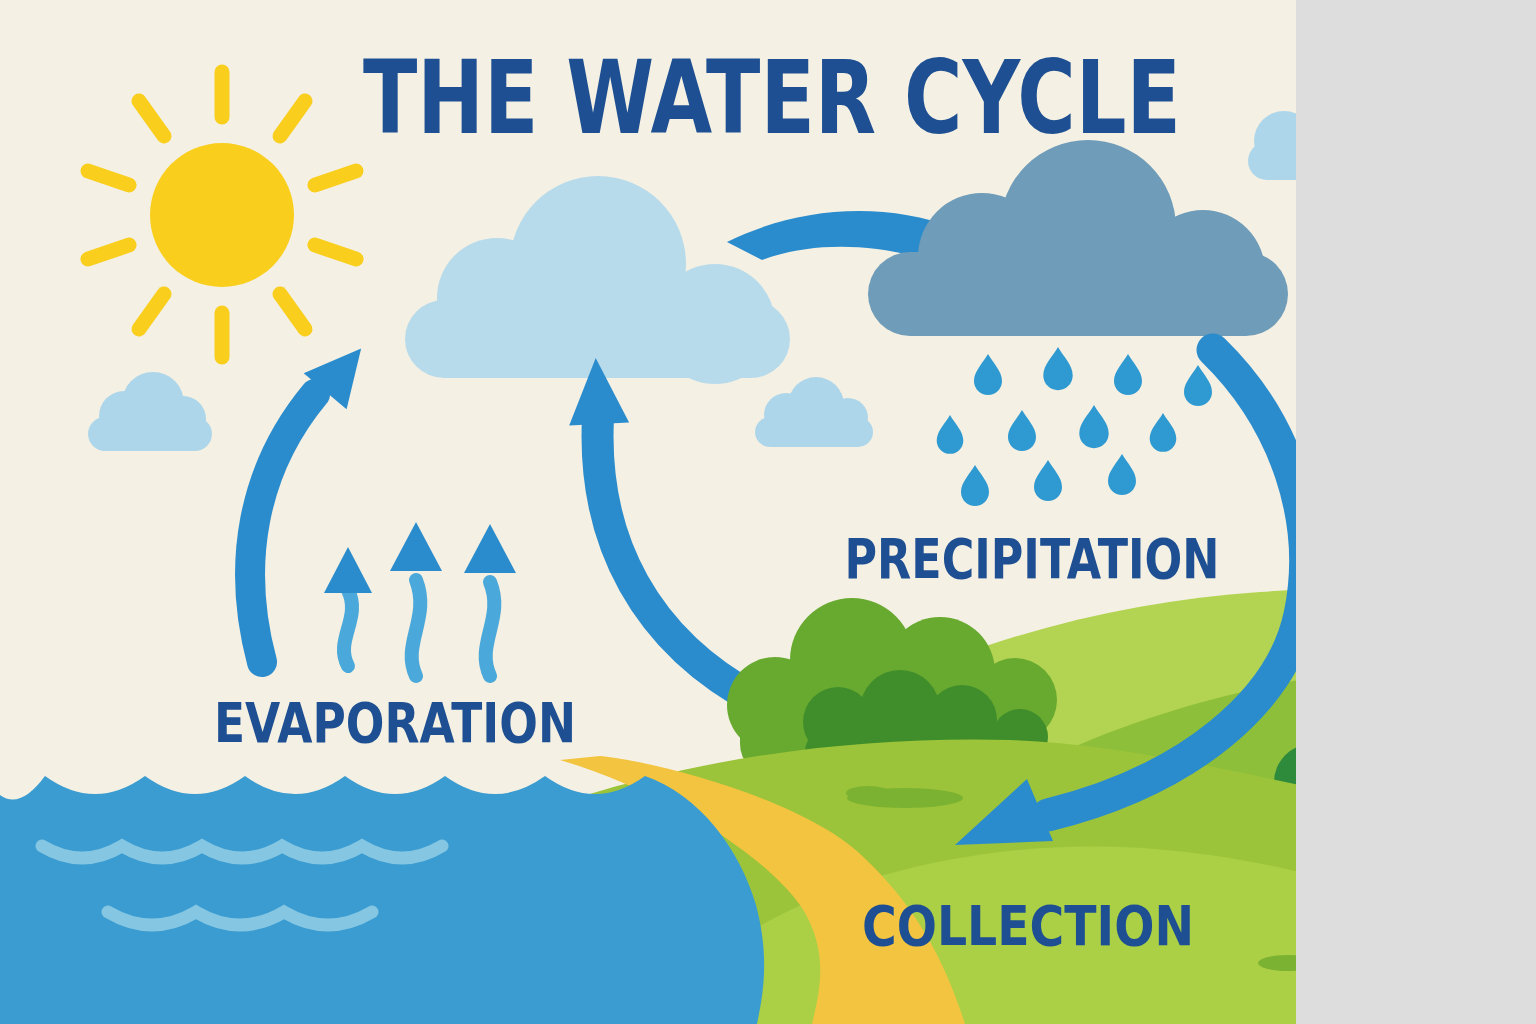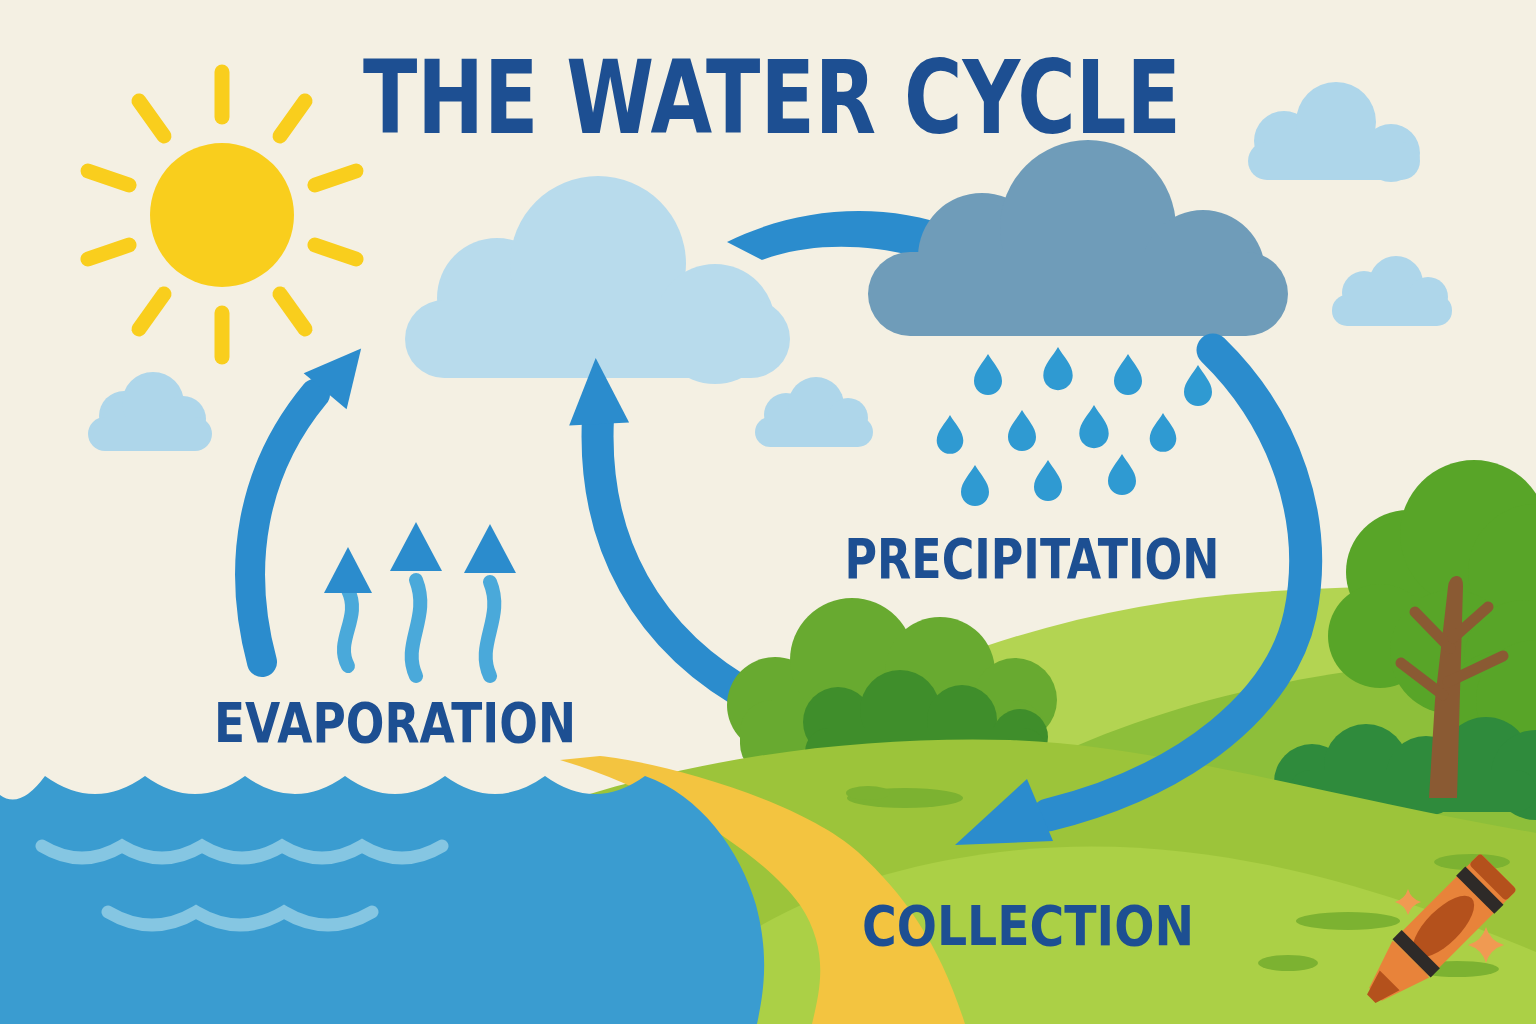--- a/index.html
+++ b/index.html
@@ -1,16 +1,16 @@
 <!DOCTYPE html>
 <html><head>
 <meta charset="utf-8">
 <style>
   html,body{margin:0;padding:0;background:#ddd;}
-  .stage{position:relative;width:1536px;height:1024px;overflow:hidden;
+  .stage{position:relative;width:1296px;height:1024px;overflow:hidden;
          font-family:"DejaVu Sans", sans-serif;}
   svg{position:absolute;left:0;top:0;display:block;}
   text{font-family:"DejaVu Sans", sans-serif;font-weight:bold;}
 </style>
 </head>
 <body>
 
 <div class="stage">
 <svg width="1536" height="1024" viewBox="0 0 1536 1024" xmlns="http://www.w3.org/2000/svg">
   <defs>

